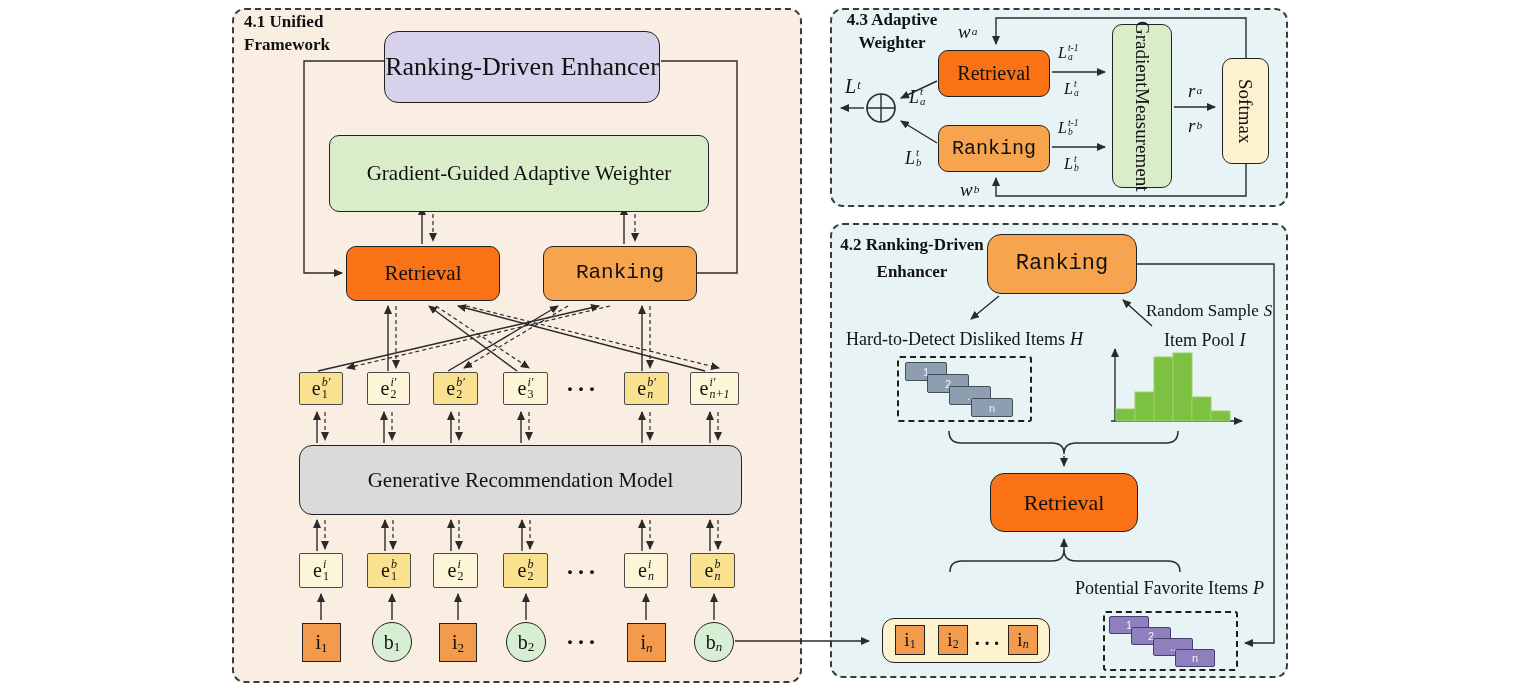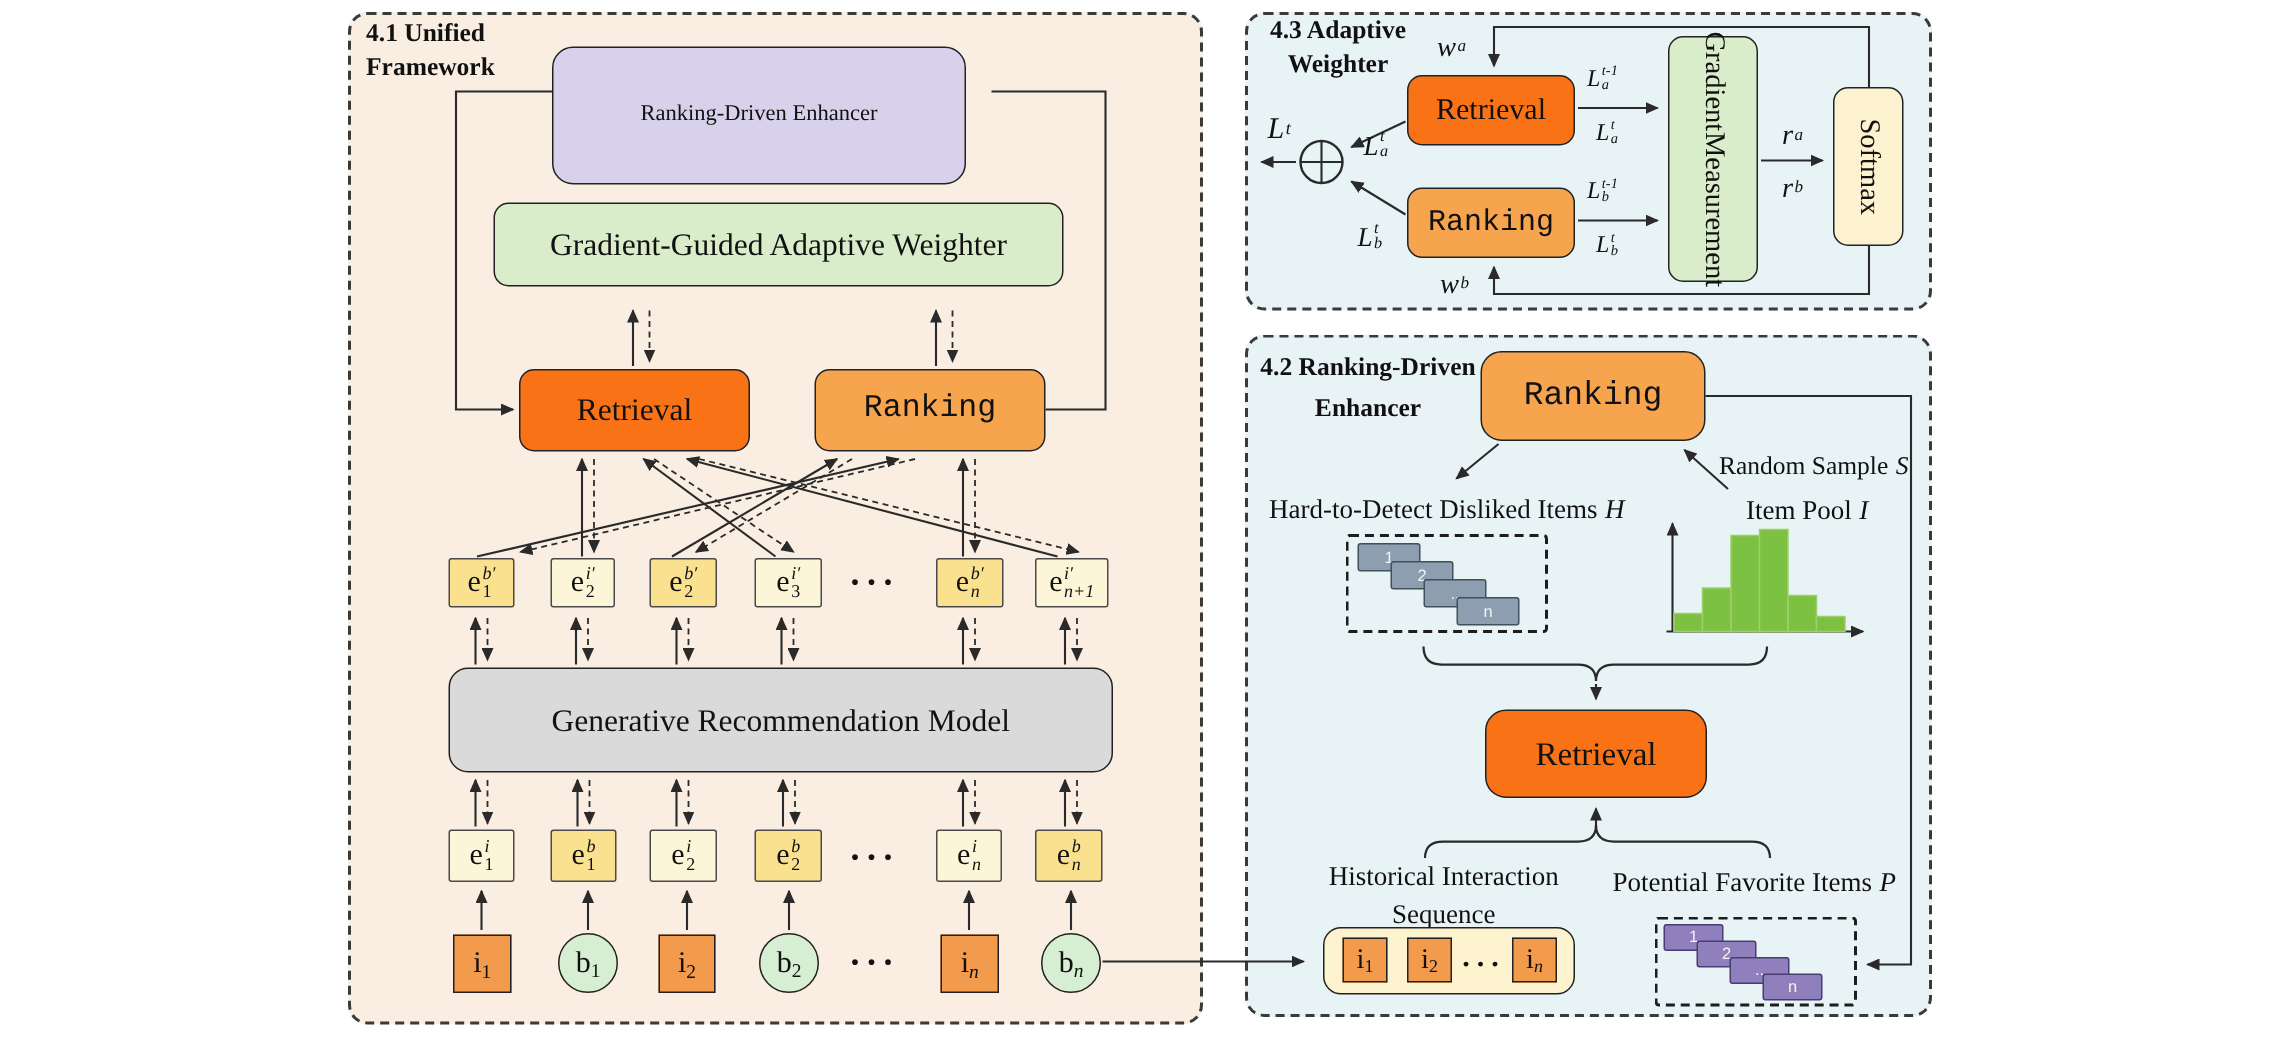--- a/index.html
+++ b/index.html
@@ -151,22 +151,22 @@
       <path class="brace" d="M950,572 Q950,561 962,561 H1052 Q1064,561 1064,550 Q1064,561 1076,561 H1168 Q1180,561 1180,572"></path>
       <path d="M1064,552 V539" marker-end="url(#ah)"></path>
     </g>
   </svg>
 
   <div class="title" style="left:244px;top:10px;">
     <div>4.1 Unified</div>
     <div>Framework</div>
   </div>
 
-  <div class="bx purple" style="left:368px;top:31px;width:276px;height:92px;border-radius:14px;font-size:15px;">Ranking-Driven Enhancer</div>
-  <div class="bx green" style="left:329px;top:135px;width:380px;height:56px;border-radius:10px;font-size:21px;">Gradient-Guided Adaptive Weighter</div>
+  <div class="bx purple" style="left:384px;top:31px;width:276px;height:72px;border-radius:14px;font-size:26px;">Ranking-Driven Enhancer</div>
+  <div class="bx green" style="left:329px;top:135px;width:380px;height:77px;border-radius:10px;font-size:21px;">Gradient-Guided Adaptive Weighter</div>
   <div class="bx or-light" style="left:346px;top:246px;width:154px;height:55px;border-radius:10px;font-size:21px;">Retrieval</div>
   <div class="bx or-dark" style="left:543px;top:246px;width:154px;height:55px;border-radius:10px;font-size:21px;">Ranking</div>
   <div class="bx graybg" style="left:299px;top:445px;width:443px;height:70px;border-radius:13px;font-size:21px;">Generative Recommendation Model</div>
 
   <div class="bx ebx gold" style="left:299px;top:372px;width:44px;height:33px;">
     <span>e</span>
       <span class="stk">
         <span class="sp mvar it">b′</span>
         <span class="sb mvar">1</span>
       </span>
@@ -391,24 +391,20 @@
   </span>
 
   <div class="bx dashedbox" style="left:897px;top:356px;width:135px;height:66px;"></div>
   <div class="tile htile" style="left:905px;top:362px;">1</div>
   <div class="tile htile" style="left:927px;top:374px;">2</div>
   <div class="tile htile" style="left:949px;top:386px;">..</div>
   <div class="tile htile" style="left:971px;top:398px;">n</div>
 
   <div class="bx or-light" style="left:990px;top:473px;width:148px;height:59px;border-radius:14px;font-size:22px;">Retrieval</div>
 
-  <div class="tlabel" style="left:870px;top:572px;width:185px;text-align:center;font-size:18px;line-height:25px;">
-    <div>Historical Interaction</div>
-    <div>Sequence</div>
-  </div>
   <span class="tlabel" style="left:1075px;top:578px;font-size:18px;">
     <span>Potential Favorite Items</span><span class="mvar vsp it">P</span>
   </span>
 
   <div class="bx seqbg" style="left:882px;top:618px;width:168px;height:45px;border-radius:12px;"></div>
   <div class="bx tok tok-or" style="left:895px;top:625px;width:30px;height:30px;z-index:4;font-size:19px;">
     <span>i</span>
       <span class="subt mvar" style="top:4px;font-size:12px;">1</span>
   </div>
   <div class="bx tok tok-or" style="left:938px;top:625px;width:30px;height:30px;z-index:4;font-size:19px;">

